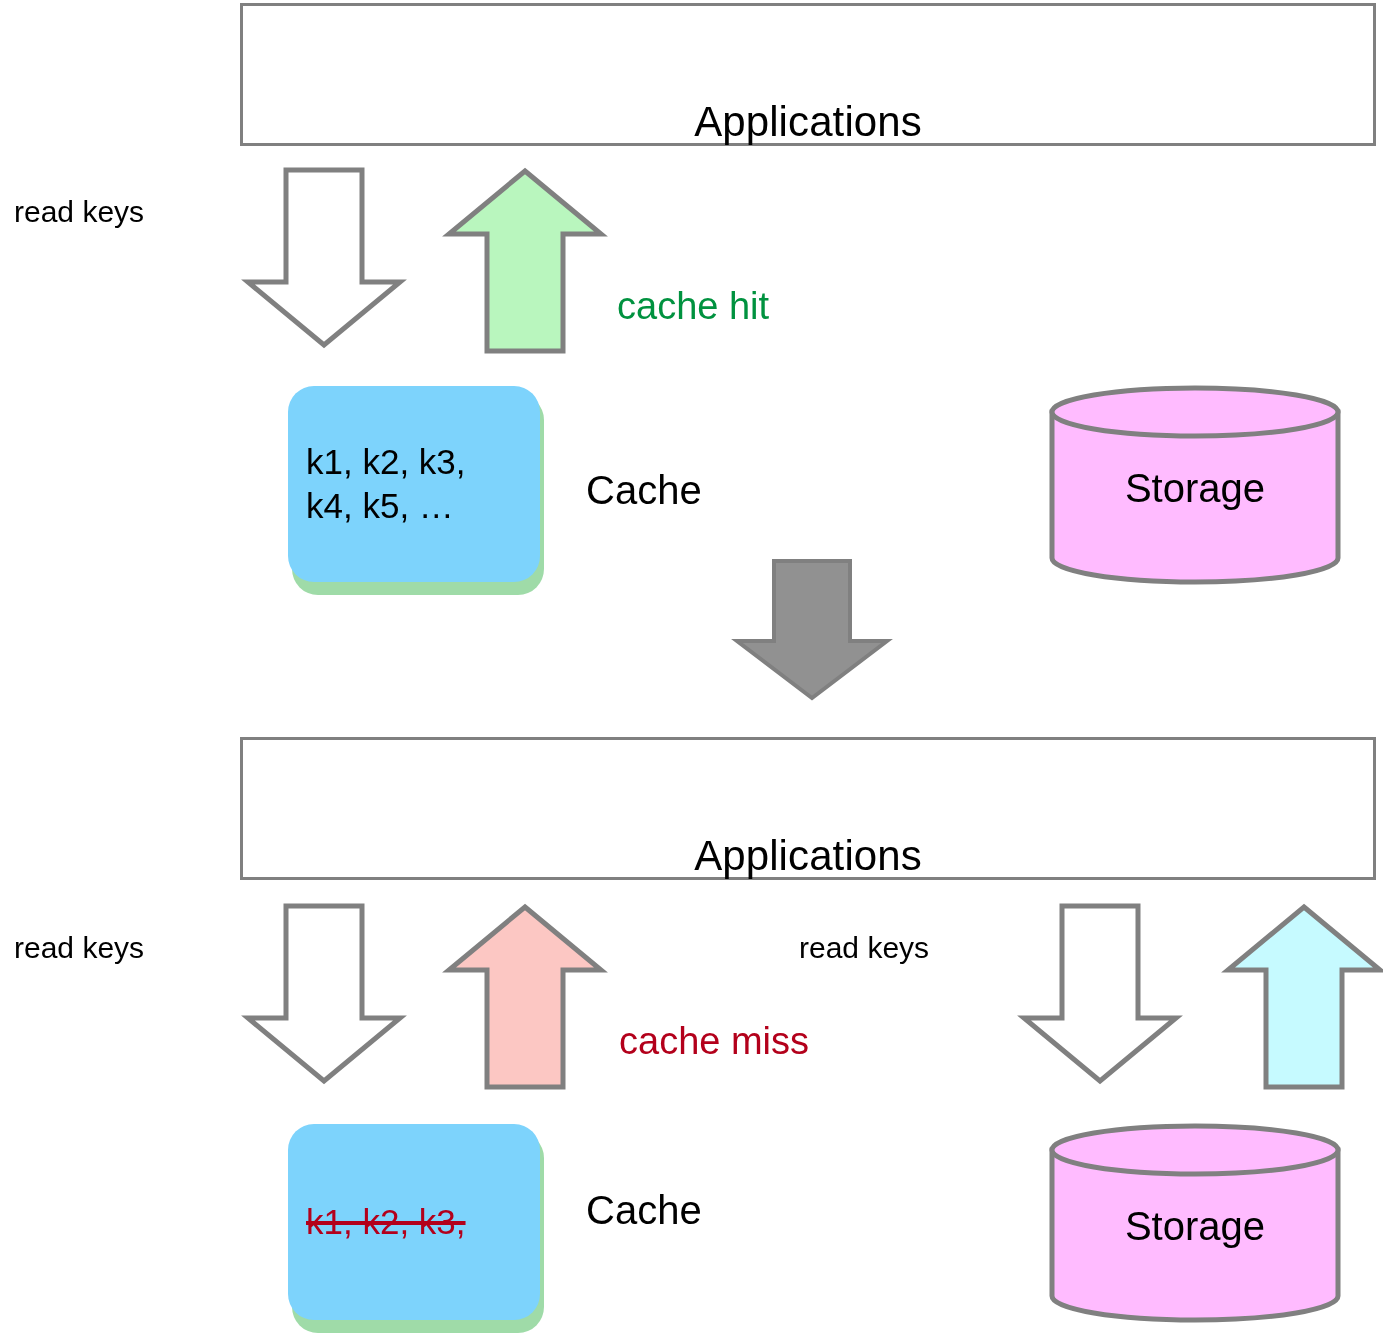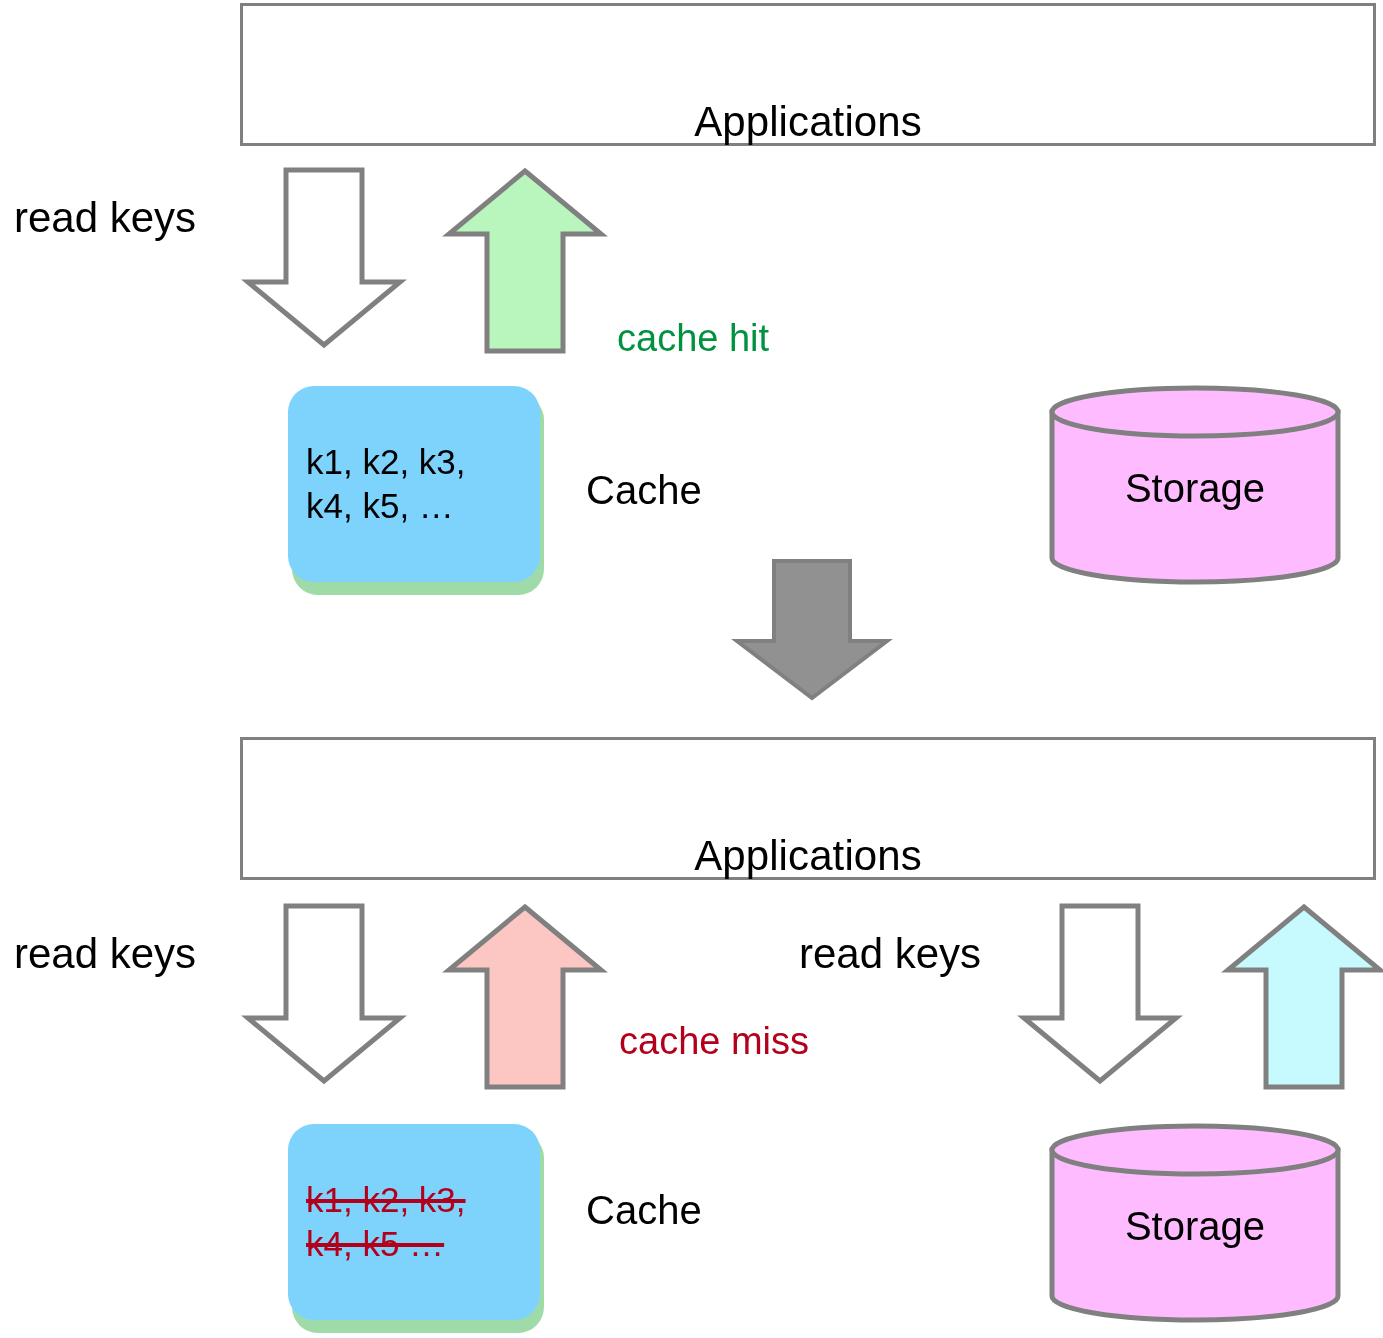--- a/index.html
+++ b/index.html
@@ -32,31 +32,30 @@
   }
   .app-box-label {
     font-size: 42px;
     color: #000000;
     line-height: 1;
     letter-spacing: 0.1px;
   }
 
   
   .label {
-    font-size: 42px;
+    font-size: 30px;
     color: #000000;
     white-space: nowrap;
     line-height: 1;
   }
   .label-hit {
     font-size: 38px;
     color: #00923F;
     white-space: nowrap;
     line-height: 1;
-    margin-top: 32px;
   }
   .label-miss {
     font-size: 38px;
     color: #B3001B;
     white-space: nowrap;
     line-height: 1;
   }
 
   
   .cache-shadow {
@@ -173,21 +172,20 @@
 
   <div class="abs" style="left:1222px; top:902px;">
     <svg width="164" height="190" viewBox="0 0 164 190">
       <polygon points="82,5 158,68 120,68 120,185 44,185 44,68 6,68" fill="#C6FAFF" stroke="#808080" stroke-width="5" stroke-linejoin="miter"></polygon>
     </svg>
   </div>
 
   <div class="abs cache-shadow" style="left:292px; top:1132px; width:252px; height:201px;"></div>
   <div class="abs cache-box" style="left:288px; top:1124px; width:252px; height:196px;">
     <div class="cache-line struck">k1, k2, k3,</div>
-    <div class="cache-line struck">k4, k5 …</div>
   </div>
 
   <div class="abs label" style="left:586px; top:1190px; font-size:40px;">Cache</div>
 
   <div class="abs cyl-wrap" style="left:1047px; top:1124px;">
     <svg width="296" height="198" viewBox="0 0 296 198">
       <path d="M5,26 L5,172 A143,24 0 0 0 291,172 L291,26 Z" fill="#FFBBFF" stroke="#808080" stroke-width="5"></path>
       <ellipse cx="148" cy="26" rx="143" ry="24" fill="#FFBBFF" stroke="#808080" stroke-width="5"></ellipse>
     </svg>
     <div class="cyl-label abs" style="left:0; top:82px; width:296px;">Storage</div>

